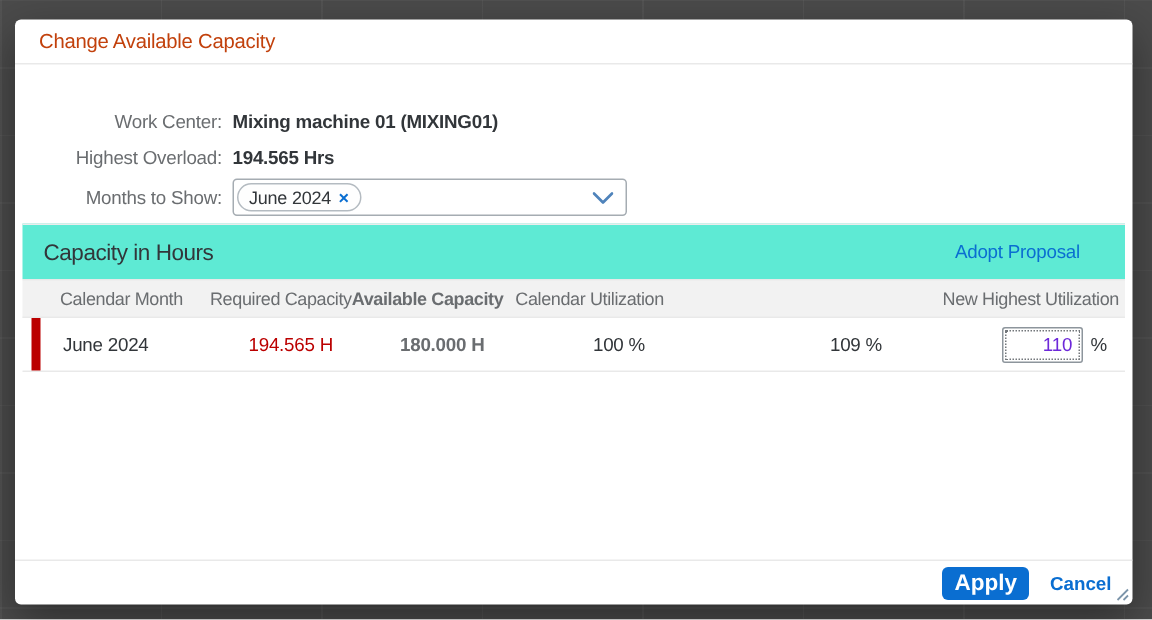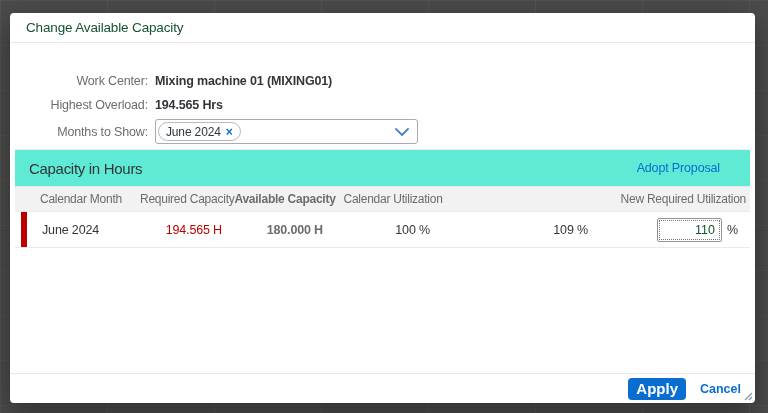--- a/index.html
+++ b/index.html
@@ -24,21 +24,21 @@
     box-shadow: 0 10px 30px rgba(0,0,0,0.4);
     display: flex; flex-direction: column;
     overflow: hidden;
   }
   .dialog-header {
     height: 30px; flex: 0 0 30px;
     border-bottom: 1px solid #e9e9e9;
     display: flex; align-items: center;
     padding: 0 16px;
   }
-  .dialog-title { font-size: 13.5px; color: #14532d; }
+  .dialog-title { font-size: 13.5px; color: #c2410c; }
 
   
   .form { padding-top: 30px; }
   .form-row { display: flex; align-items: center; min-height: 16px; margin-bottom: 8px; }
   .form-row.combo-row { margin-bottom: 0; margin-top: -2px; }
   .form-label {
     width: 138px; text-align: right;
     color: #6a6d70; font-size: 12.5px; flex: 0 0 138px;
   }
   .form-value {
@@ -101,26 +101,26 @@
     position: absolute; left: 6px; top: 0; bottom: 0; width: 6px;
     background: #bb0000;
   }
   .neg-value { color: #bb0000; }
   .dim-value { color: #6a6d70; }
   .c6.cell-new {
     display: flex; align-items: center; justify-content: flex-end;
     gap: 5px; padding-right: 12px;
   }
   .new-capacity-input {
-    width: 65px; height: 24px;
+    width: 54px; height: 24px;
     border: 1px solid #8d959c; border-radius: 2px;
     outline: 1px dotted #73777b; outline-offset: -3px;
     text-align: right; padding-right: 6px;
     font-family: "Liberation Sans", sans-serif;
-    font-size: 12.5px; color: #14532d; background: #fff;
+    font-size: 12.5px; color: #6d28d9; background: #fff;
   }
 
   .spacer { flex: 1 1 auto; }
 
   
   .dialog-footer {
     flex: 0 0 30px; height: 30px;
     border-top: 1px solid #e9e9e9;
     display: flex; align-items: center; justify-content: flex-end;
     padding: 0 12px; gap: 12px; position: relative;
@@ -178,21 +178,21 @@
       <div class="table-toolbar">
         <span class="table-title">Capacity in Hours</span>
         <a class="adopt-link">Adopt Proposal</a>
       </div>
 
       <div class="cols header-row">
         <span class="c1">Calendar Month</span>
         <span class="c2">Required Capacity</span>
         <span class="c3">Available Capacity</span>
         <span class="c4">Calendar Utilization</span>
-        <span class="c6">New Required Utilization</span>
+        <span class="c6">New Highest Utilization</span>
       </div>
 
       <div class="cols data-row">
         <span class="row-indicator"></span>
         <span class="c1">June 2024</span>
         <span class="c2 neg-value">194.565 H</span>
         <span class="c3 dim-value">180.000 H</span>
         <span class="c4">100 %</span>
         <span class="c5">109 %</span>
         <span class="c6 cell-new">

